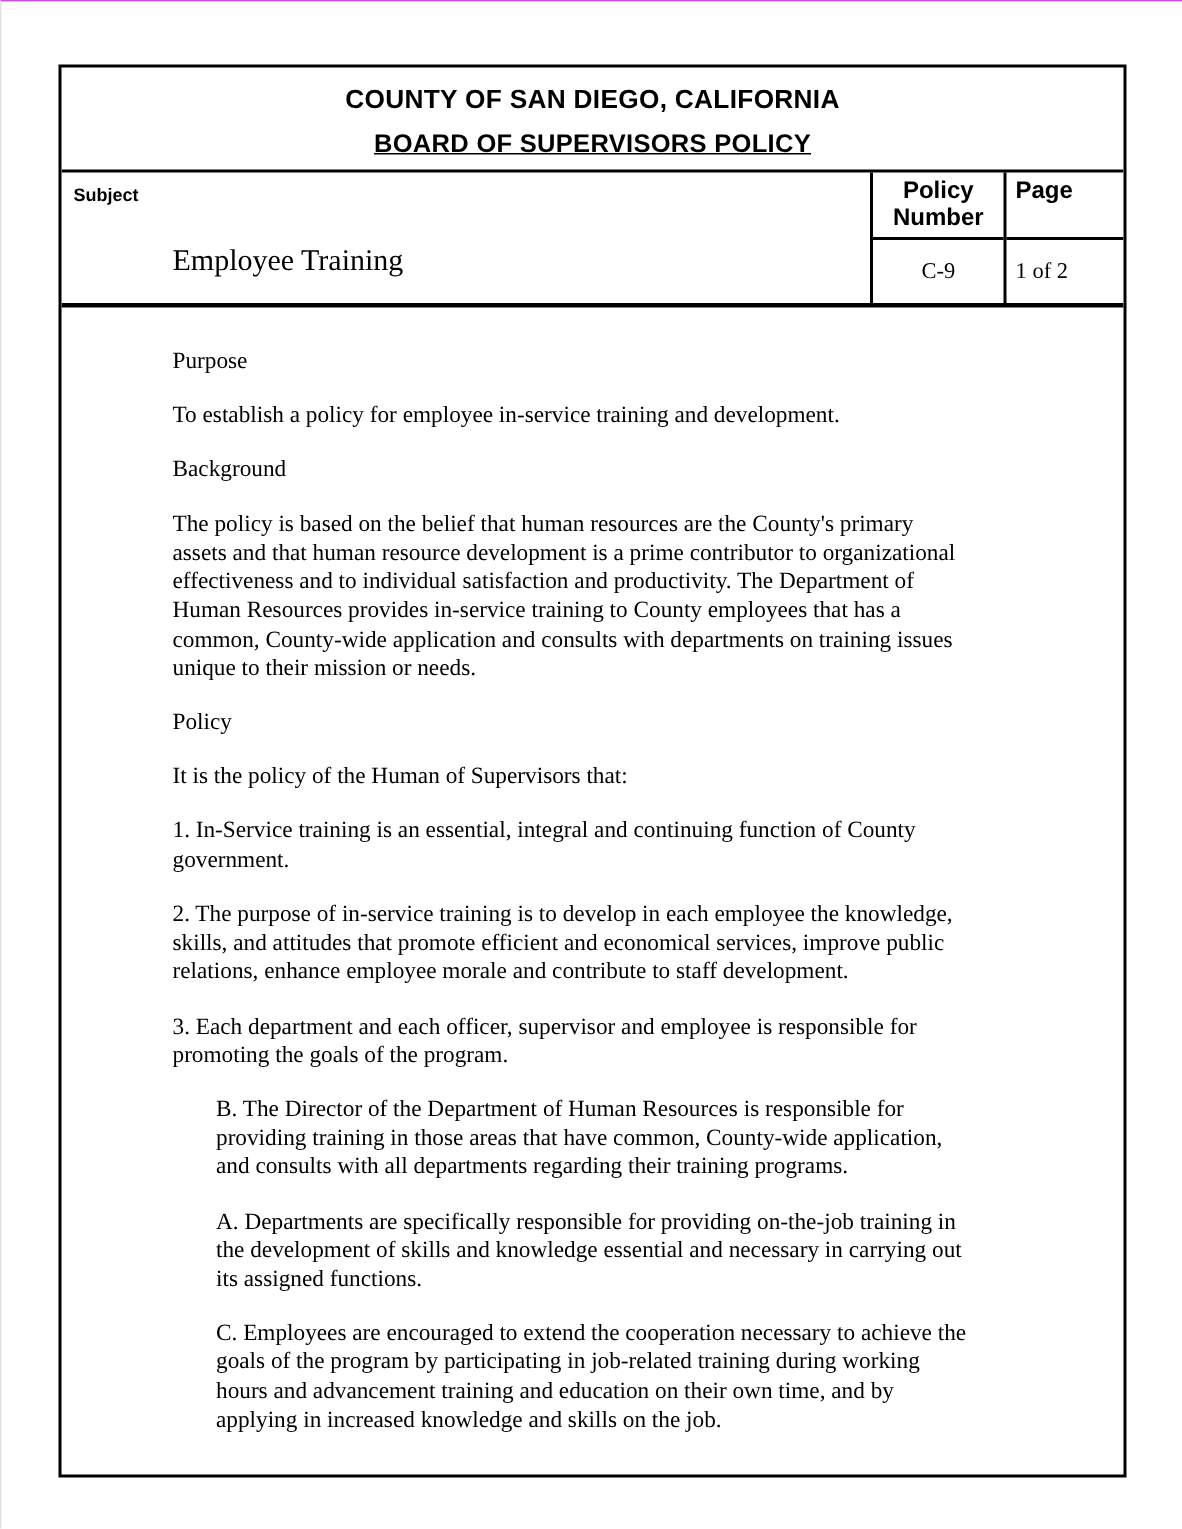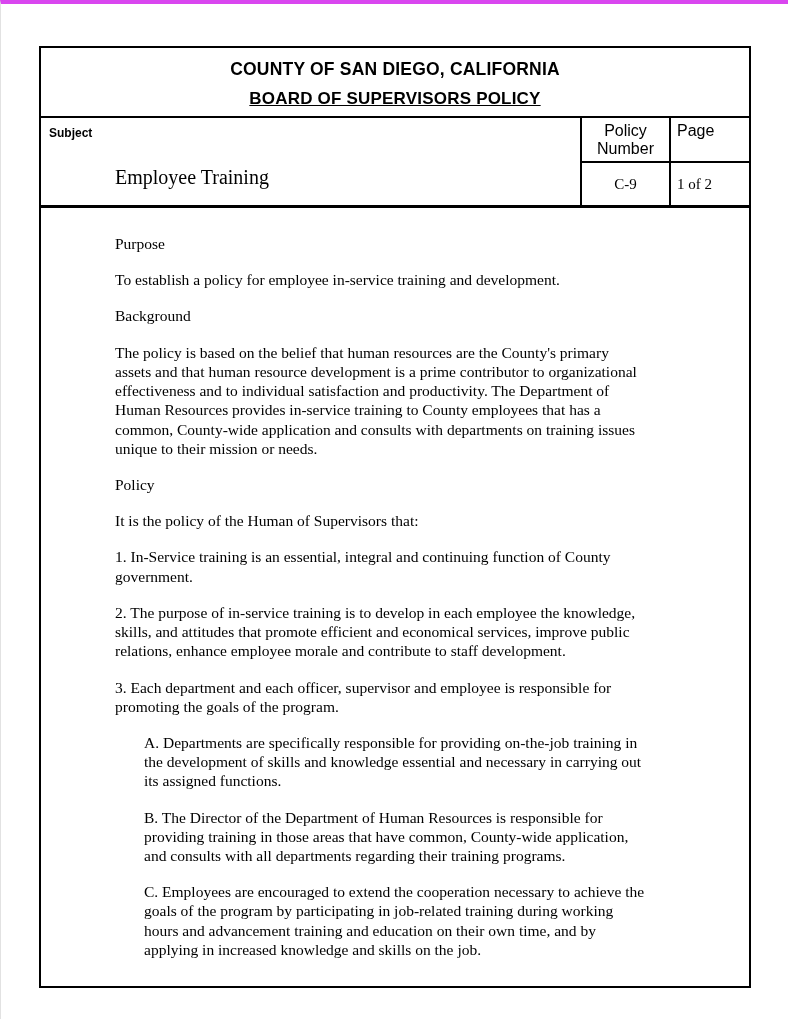--- a/index.html
+++ b/index.html
@@ -10,21 +10,21 @@
     background: #fdfdfd;
     position: relative;
     font-family: "Liberation Serif", serif;
     color: #000;
   }
   .page-frame {
     position: absolute;
     left: 0; top: 0;
     width: 788px; height: 1019px;
     border-left: 1px solid #e2e2e2;
-    border-top: 4px solid #d946ef;
+    border-top: 1px solid #d946ef;
     background: #ffffff;
   }
   .doc {
     position: absolute;
     left: 38px;
     top: 42px;
     width: 712px;
     height: 942px;
     border: 2px solid #000;
     background: #fff;
@@ -77,21 +77,21 @@
     display: flex;
     flex-direction: column;
   }
   .page-cell {
     width: 80px;
     border-left: 2px solid #000;
     display: flex;
     flex-direction: column;
   }
   .cell-label {
-    font-weight: normal;
+    font-weight: bold;
     font-size: 16px;
     line-height: 1.15;
     text-align: center;
     border-bottom: 2px solid #000;
     height: 45px;
     padding-top: 4px;
   }
   .page-cell .cell-label { text-align: left; padding-left: 6px; }
   .cell-value {
     flex: 1;
@@ -144,19 +144,19 @@
     <div class="doc-body">
         <p class="para">Purpose</p>
         <p class="para">To establish a policy for employee in-service training and development.</p>
         <p class="para">Background</p>
         <p class="para">The policy is based on the belief that human resources are the County's primary assets and that human resource development is a prime contributor to organizational effectiveness and to individual satisfaction and productivity. The Department of Human Resources provides in-service training to County employees that has a common, County-wide application and consults with departments on training issues unique to their mission or needs.</p>
         <p class="para">Policy</p>
         <p class="para">It is the policy of the Human of Supervisors that:</p>
         <p class="para">1. In-Service training is an essential, integral and continuing function of County government.</p>
         <p class="para">2. The purpose of in-service training is to develop in each employee the knowledge, skills, and attitudes that promote efficient and economical services, improve public relations, enhance employee morale and contribute to staff development.</p>
         <p class="para">3. Each department and each officer, supervisor and employee is responsible for promoting the goals of the program.</p>
+        <p class="para indent">B. The Director of the Department of Human Resources is responsible for providing training in those areas that have common, County-wide application, and consults with all departments regarding their training programs.</p>
         <p class="para indent">A. Departments are specifically responsible for providing on-the-job training in the development of skills and knowledge essential and necessary in carrying out its assigned functions.</p>
-        <p class="para indent">B. The Director of the Department of Human Resources is responsible for providing training in those areas that have common, County-wide application, and consults with all departments regarding their training programs.</p>
         <p class="para indent">C. Employees are encouraged to extend the cooperation necessary to achieve the goals of the program by participating in job-related training during working hours and advancement training and education on their own time, and by applying in increased knowledge and skills on the job.</p>
       </div>
 
   </div>
 </div>
 
 </body></html>

